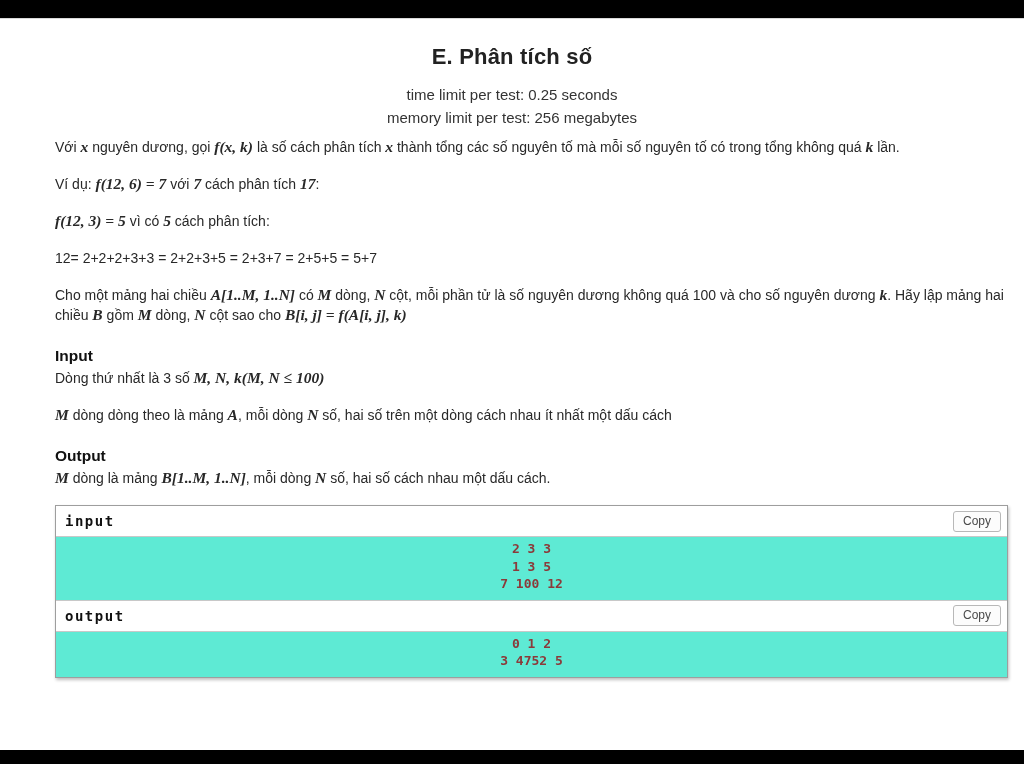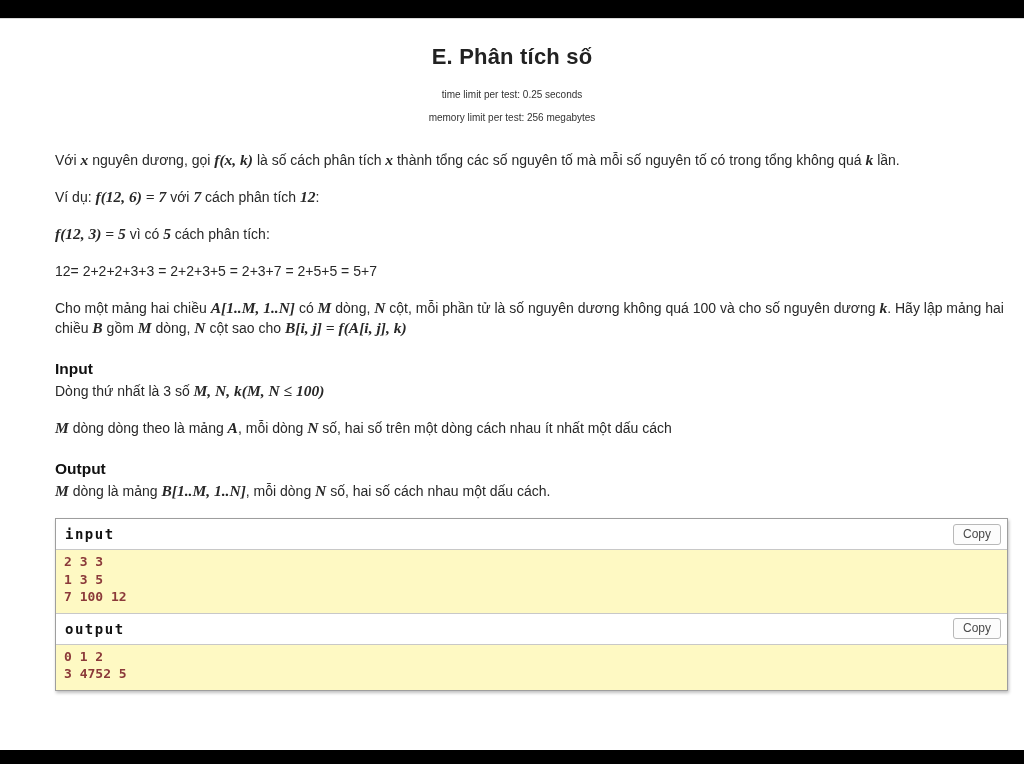--- a/index.html
+++ b/index.html
@@ -23,22 +23,22 @@
     padding-top: 25px;
   }
   .problem-header { text-align: center; }
   .problem-title {
     margin: 0 0 13px;
     font-size: 22px;
     font-weight: bold;
     color: #222;
     letter-spacing: 0.2px;
   }
-  .limit-line { font-size: 10px; line-height: 23px; color: #333; }
-  .statement { margin-top: 21px; padding: 0 16px 0 55px; font-size: 14px; }
+  .limit-line { font-size: 15px; line-height: 23px; color: #333; }
+  .statement { margin-top: 8px; padding: 0 16px 0 55px; font-size: 14px; }
   .statement p { margin: 0 0 17px; line-height: 20px; }
   .math {
     font-family: "Liberation Serif", "DejaVu Serif", serif;
     font-style: italic;
     font-weight: bold;
     font-size: 15.5px;
     white-space: pre-wrap;
   }
   .section-heading {
     font-size: 15.5px;
@@ -75,48 +75,49 @@
     font-weight: normal;
     color: #4a4a4a;
     background: #fcfcfc;
     border: 1px solid #b8b8b8;
     border-radius: 3px;
     padding: 2px 9px 3px;
     cursor: pointer;
   }
   .sample-body {
     margin: 0;
-    background: #fef9c3;
+    background: #5eead4;
     border-bottom: 1px solid #c8c8c8;
     padding: 3px 8px 7px;
     font-family: "DejaVu Sans Mono", "Liberation Mono", monospace;
     font-weight: bold;
     font-size: 13px;
     line-height: 17.5px;
     color: #8b3a3a;
     white-space: pre;
+    text-align: center;
   }
   .sample-body:last-child { border-bottom: none; }
 </style>
 </head>
 <body>
 
 <div class="screen">
   <div class="frame-bar top"></div>
 
   <div class="page">
     <div class="problem-header">
       <h1 class="problem-title">E. Phân tích số</h1>
       <div class="limit-line">time limit per test: 0.25 seconds</div>
       <div class="limit-line">memory limit per test: 256 megabytes</div>
     </div>
 
     <div class="statement">
       <p><span>Với </span><span class="math">x</span><span> nguyên dương, gọi </span><span class="math">f(x, k)</span><span> là số cách phân tích </span><span class="math">x</span><span> thành tổng các số nguyên tố mà mỗi số nguyên tố có trong tổng không quá </span><span class="math">k</span><span> lần.</span></p>
-      <p><span>Ví dụ: </span><span class="math">f(12, 6) = 7</span><span> với </span><span class="math">7</span><span> cách phân tích </span><span class="math">12</span><span>:</span></p>
+      <p><span>Ví dụ: </span><span class="math">f(12, 6) = 7</span><span> với </span><span class="math">7</span><span> cách phân tích </span><span class="math">17</span><span>:</span></p>
       <p><span class="math">f(12, 3) = 5</span><span> vì có </span><span class="math">5</span><span> cách phân tích:</span></p>
       <p>12= 2+2+2+3+3 = 2+2+3+5 = 2+3+7 = 2+5+5 = 5+7</p>
       <p><span>Cho một mảng hai chiều </span><span class="math">A[1..M, 1..N]</span><span> có </span><span class="math">M</span><span> dòng, </span><span class="math">N</span><span> cột, mỗi phần tử là số nguyên dương không quá 100 và cho số nguyên dương </span><span class="math">k</span><span>. Hãy lập mảng hai chiều </span><span class="math">B</span><span> gồm </span><span class="math">M</span><span> dòng, </span><span class="math">N</span><span> cột sao cho </span><span class="math">B[i, j] = f(A[i, j], k)</span></p>
 
       <h3 class="section-heading">Input</h3>
       <p><span>Dòng thứ nhất là 3 số </span><span class="math">M, N, k(M, N ≤ 100)</span></p>
       <p><span class="math">M</span><span> dòng dòng theo là mảng </span><span class="math">A</span><span>, mỗi dòng </span><span class="math">N</span><span> số, hai số trên một dòng cách nhau ít nhất một dấu cách</span></p>
 
       <h3 class="section-heading">Output</h3>
       <p><span class="math">M</span><span> dòng là mảng </span><span class="math">B[1..M, 1..N]</span><span>, mỗi dòng </span><span class="math">N</span><span> số, hai số cách nhau một dấu cách.</span></p>

